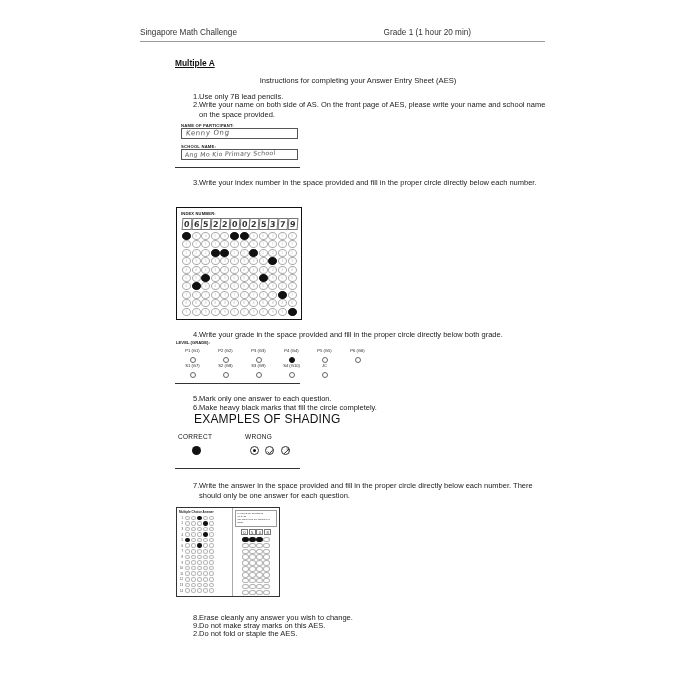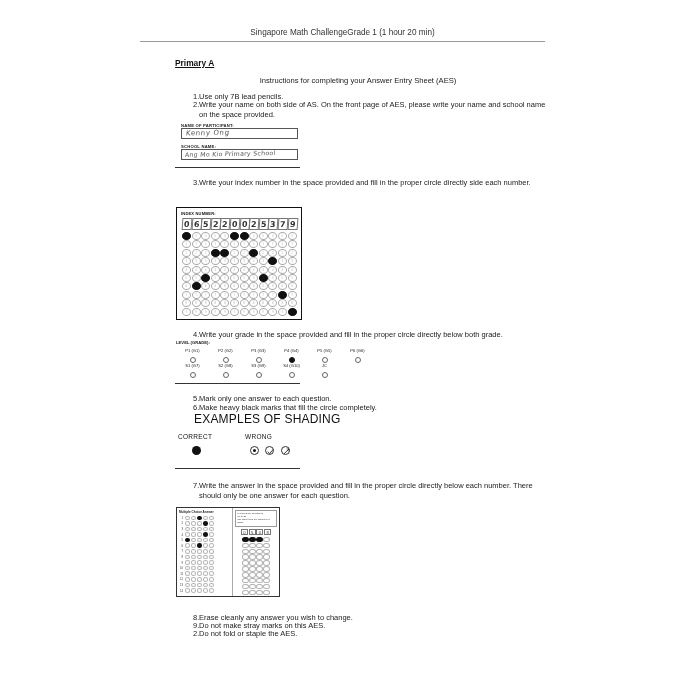--- a/index.html
+++ b/index.html
@@ -9,22 +9,22 @@
     background: #ffffff;
     font-family: "Liberation Sans", sans-serif;
     color: #1a1a1a;
     overflow: hidden;
     position: relative;
   }
   .page { position: absolute; inset: 0; }
 
   
   .hdr {
-    position: absolute; left: 140px; top: 28px; width: 405px;
-    display: flex; justify-content: center; align-items: flex-end;
+    position: absolute; left: 140px; top: 28px; width: 331px;
+    display: flex; justify-content: space-between; align-items: flex-end;
     font-size: 8.2px; color: #333;
   }
   .hdr-rule {
     position: absolute; left: 140px; top: 41px; width: 405px;
     border-bottom: 0.8px solid #9a9a9a;
   }
 
   
   .apx {
     position: absolute; left: 175px; top: 58px;
@@ -211,21 +211,21 @@
 <body>
 
 <div class="page">
 
   <div class="hdr">
     <span>Singapore Math Challenge</span>
     <span>Grade 1 (1 hour 20 min)</span>
   </div>
   <div class="hdr-rule"></div>
 
-  <div class="apx">Primary A</div>
+  <div class="apx">Multiple A</div>
 
   <div class="intro">Instructions for completing your Answer Entry Sheet (AES)</div>
 
   <div class="inst i1">
     <span class="num">1.</span>
     <span class="txt">Use only 7B lead pencils.</span>
   </div>
   <div class="inst i2">
     <span class="num">2.</span>
     <span class="txt">Write your name on both side of AS.  On the front page of AES, please write your name and school name on the space provided.</span>
@@ -236,21 +236,21 @@
   <div class="hand" id="nameHand">Kenny Ong</div>
 
   <div class="fieldlbl" id="schoolLbl">SCHOOL NAME:</div>
   <div class="fieldbox" id="schoolBox"></div>
   <div class="hand" id="schoolHand">Ang Mo Kio Primary School</div>
 
   <div class="rule-under-school"></div>
 
   <div class="inst i3">
     <span class="num">3.</span>
-    <span class="txt">Write your index number in the space provided and fill in the proper circle directly side each number.</span>
+    <span class="txt">Write your index number in the space provided and fill in the proper circle directly below each number.</span>
   </div>
 
   <div id="idxCard">
     <div id="idxLbl">INDEX NUMBER:</div>
     <div id="idxDigits">
         <div class="cell">0</div>
         <div class="cell">6</div>
         <div class="cell">5</div>
         <div class="cell">2</div>
         <div class="cell">2</div>

